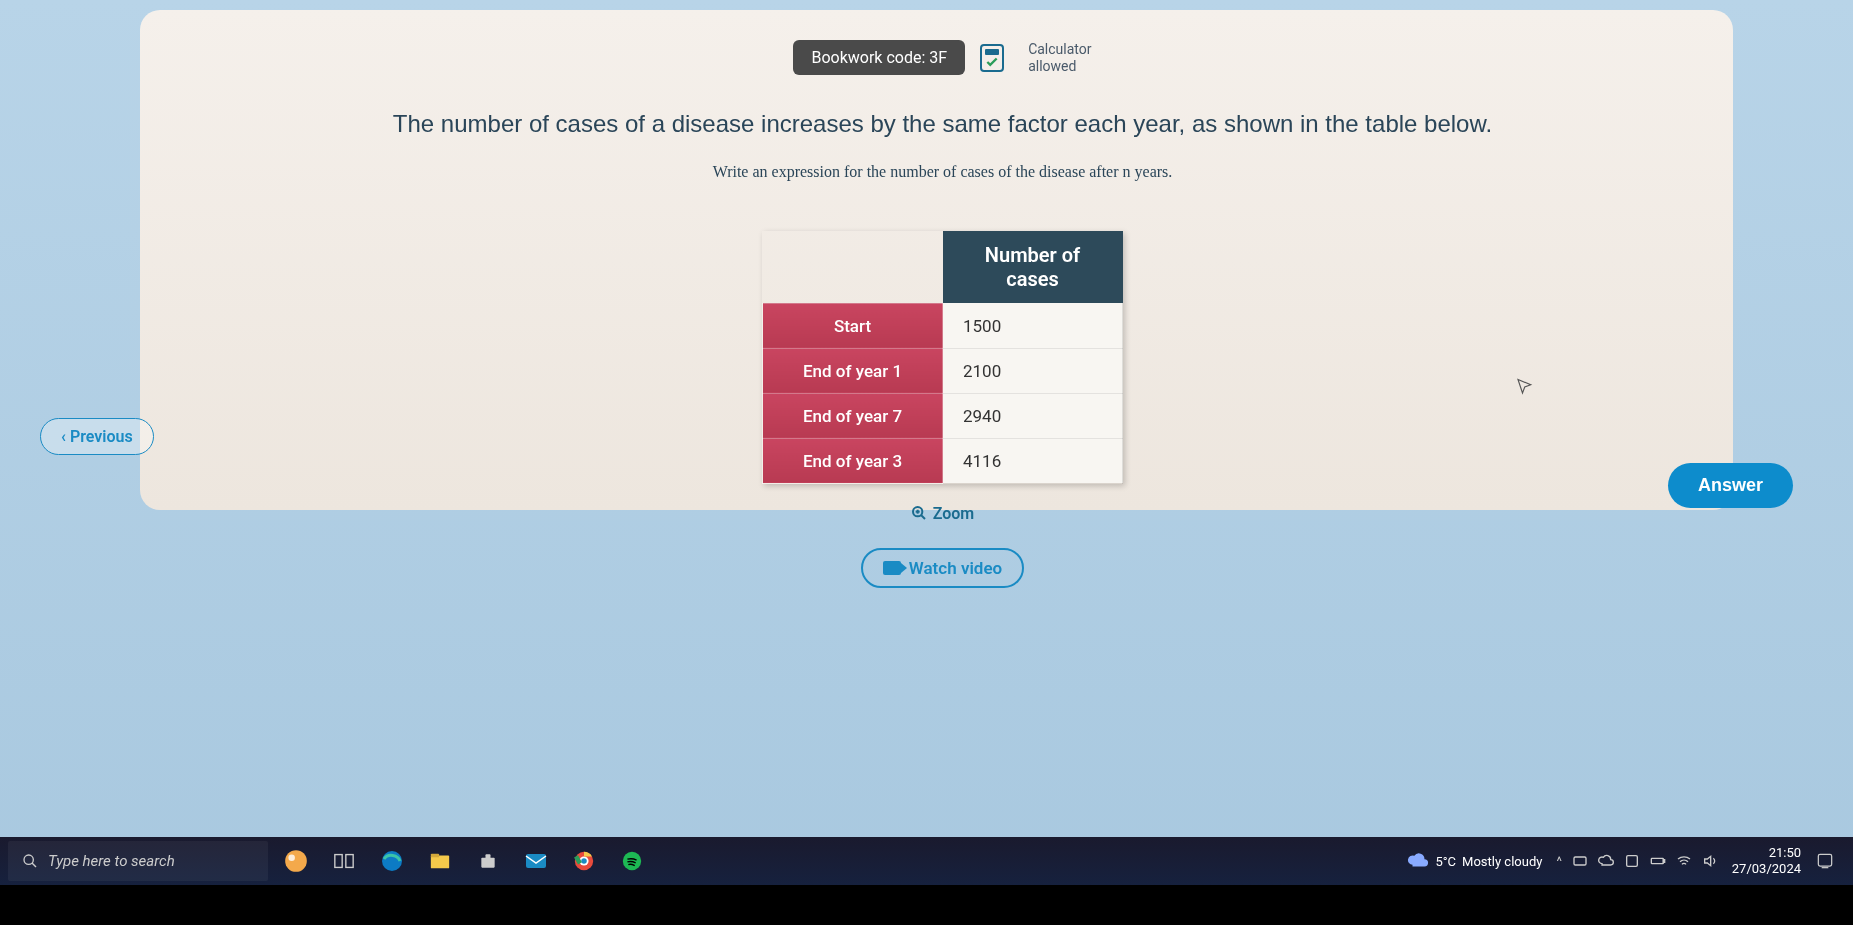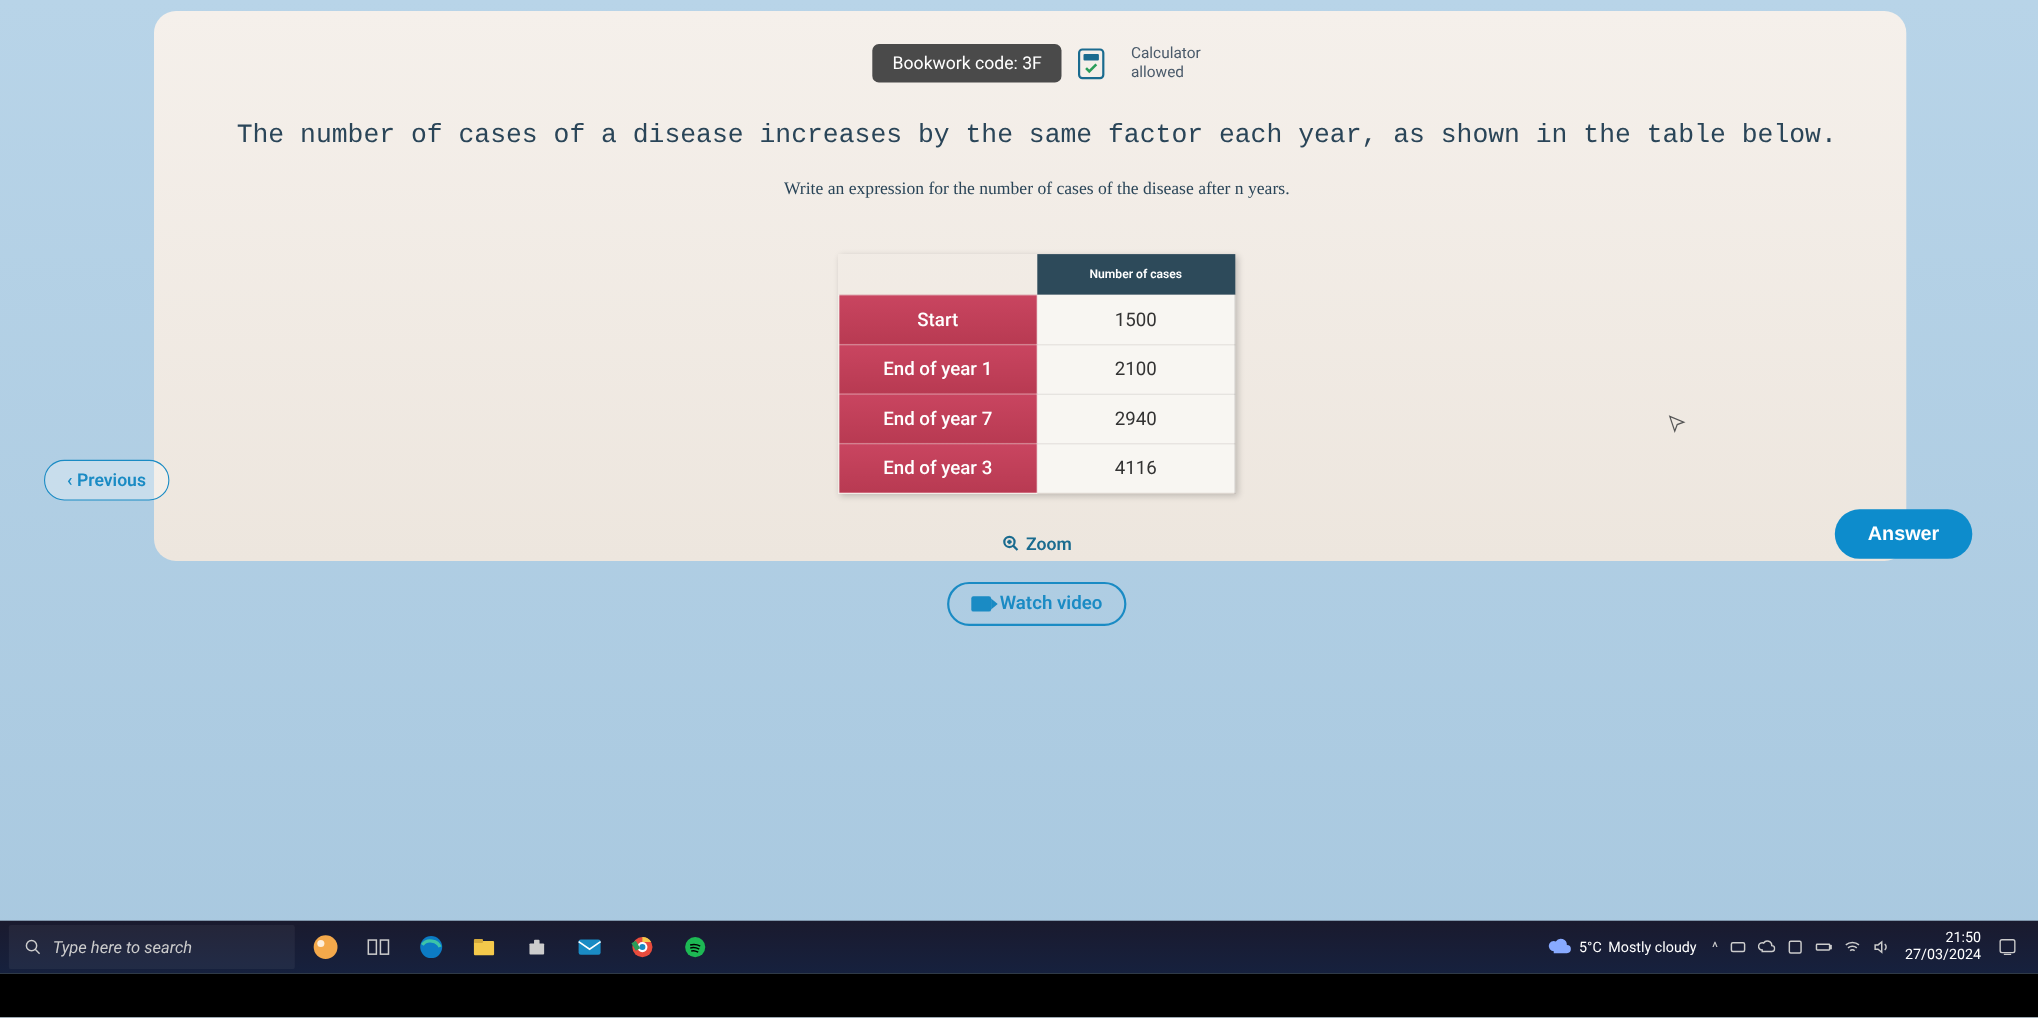--- a/index.html
+++ b/index.html
@@ -51,54 +51,54 @@
   .calc-icon::before {
     content:"";
     width:14px;height:6px;background:#1a6b8f;border-radius:1px;position:absolute;top:3px;
   }
   .calc-icon svg{width:14px;height:14px;margin-bottom:1px;}
   .calc-text { font-size: 14px; color: #4a5a6a; line-height:1.2;}
   .question-text {
     text-align: center;
     font-size: 24px;
     color: #2a4558;
-    font-family: Liberation Mono, monospace;
+    font-family: Liberation Sans, sans-serif;
     line-height: 1.6;
   }
   .question-sub {
     text-align: center;
     font-size: 16px;
     color: #2a4558;
     font-family: Georgia, serif;
     margin-top: 20px;
     margin-bottom: 50px;
   }
   .data-table {
     margin: 0 auto;
     border-collapse: collapse;
     box-shadow: 2px 2px 6px rgba(0,0,0,0.2);
   }
   .data-table th.header-blank {
     background: transparent; border:none;width:180px;
   }
   .data-table th.header-cases {
-    background: #2d4a5a; color:#fff; padding:12px 20px; font-size:11px;font-weight:600;width:180px;
+    background: #2d4a5a; color:#fff; padding:12px 20px; font-size:20px;font-weight:600;width:180px;
   }
   .data-table td.label-cell {
     background: linear-gradient(180deg, #c94560 0%, #b83a52 100%);
     color:#fff; text-align:center; padding:12px 20px; font-size:17px;
     border:1px solid rgba(255,255,255,0.3);font-weight:500;
   }
   .data-table td.value-cell {
-    background: #f8f6f2; color:#333; text-align:center; padding:12px 20px; font-size:17px;
+    background: #f8f6f2; color:#333; padding:12px 20px; font-size:17px;
     border-right:1px solid rgba(0,0,0,0.1);border-bottom:1px solid rgba(0,0,0,0.08);
   }
   .zoom-btn {
     display:flex;align-items:center;gap:6px;justify-content:center;
-    color:#1a6b8f;font-weight:600;font-size:16px;margin:36px auto 0;cursor:pointer;width:fit-content;
+    color:#1a6b8f;font-weight:600;font-size:16px;margin:20px auto 0;cursor:pointer;width:fit-content;
   }
   .watch-video-btn {
     display:flex;align-items:center;gap:8px;
     border:2px solid #1a8bc4;color:#1a8bc4;font-weight:600;
     padding:8px 20px;border-radius:24px;font-size:17px;
     margin:25px auto 0;width:fit-content;cursor:pointer;
   }
   .video-icon{width:18px;height:14px;background:#1a8bc4;border-radius:2px;position:relative;}
   .video-icon::after{content:"";position:absolute;right:-6px;top:2px;border-left:6px solid #1a8bc4;border-top:5px solid transparent;border-bottom:5px solid transparent;}
   .previous-btn {

